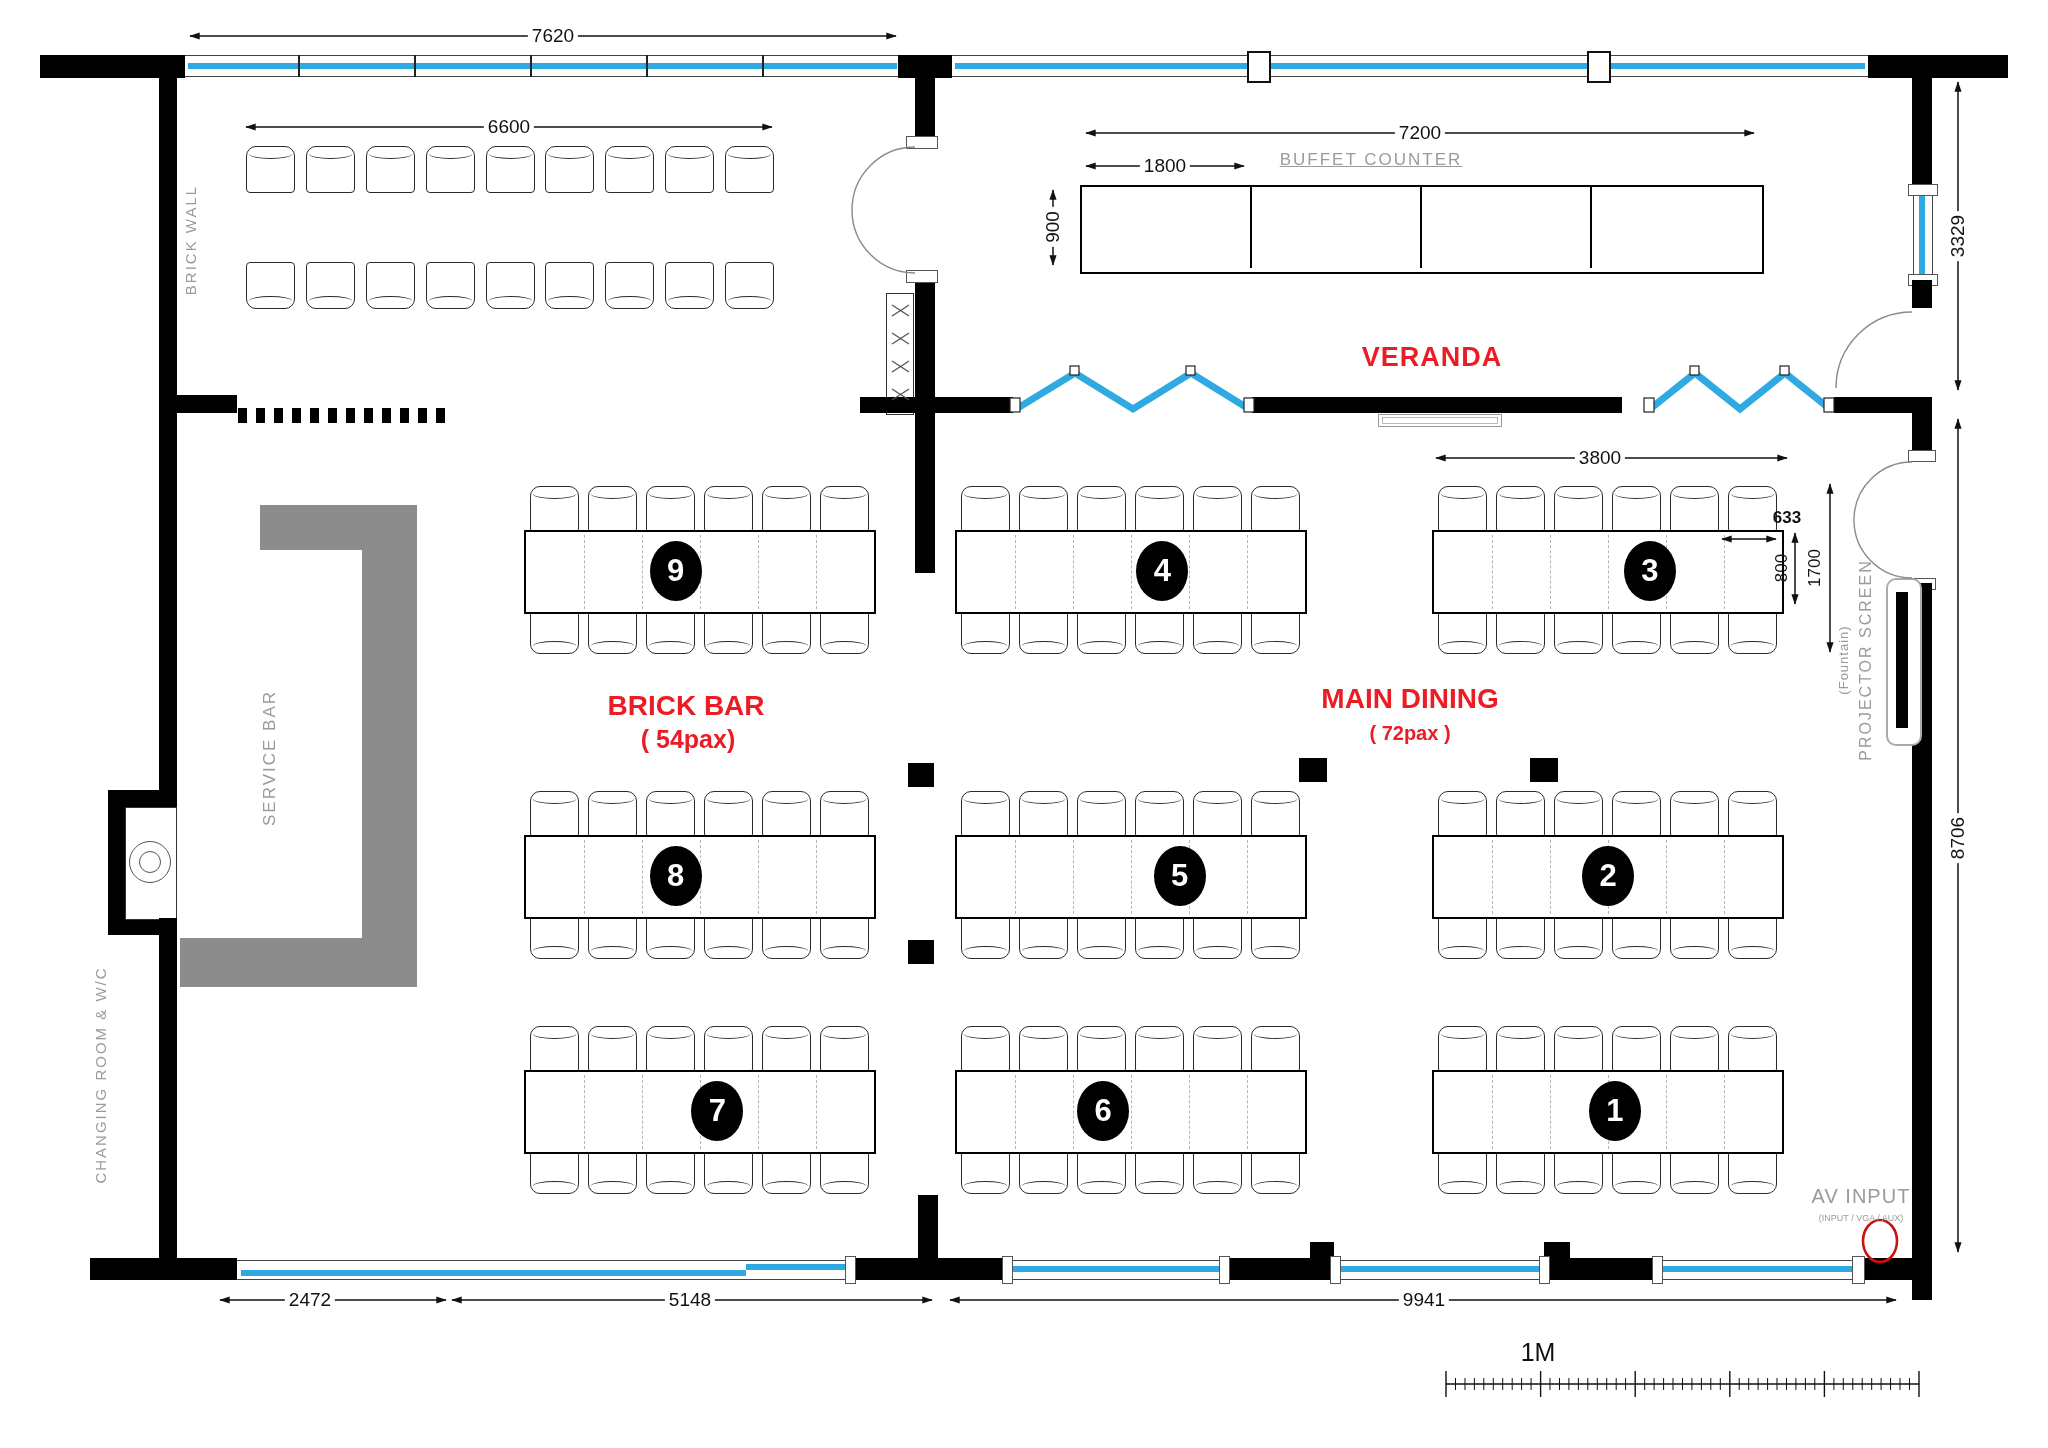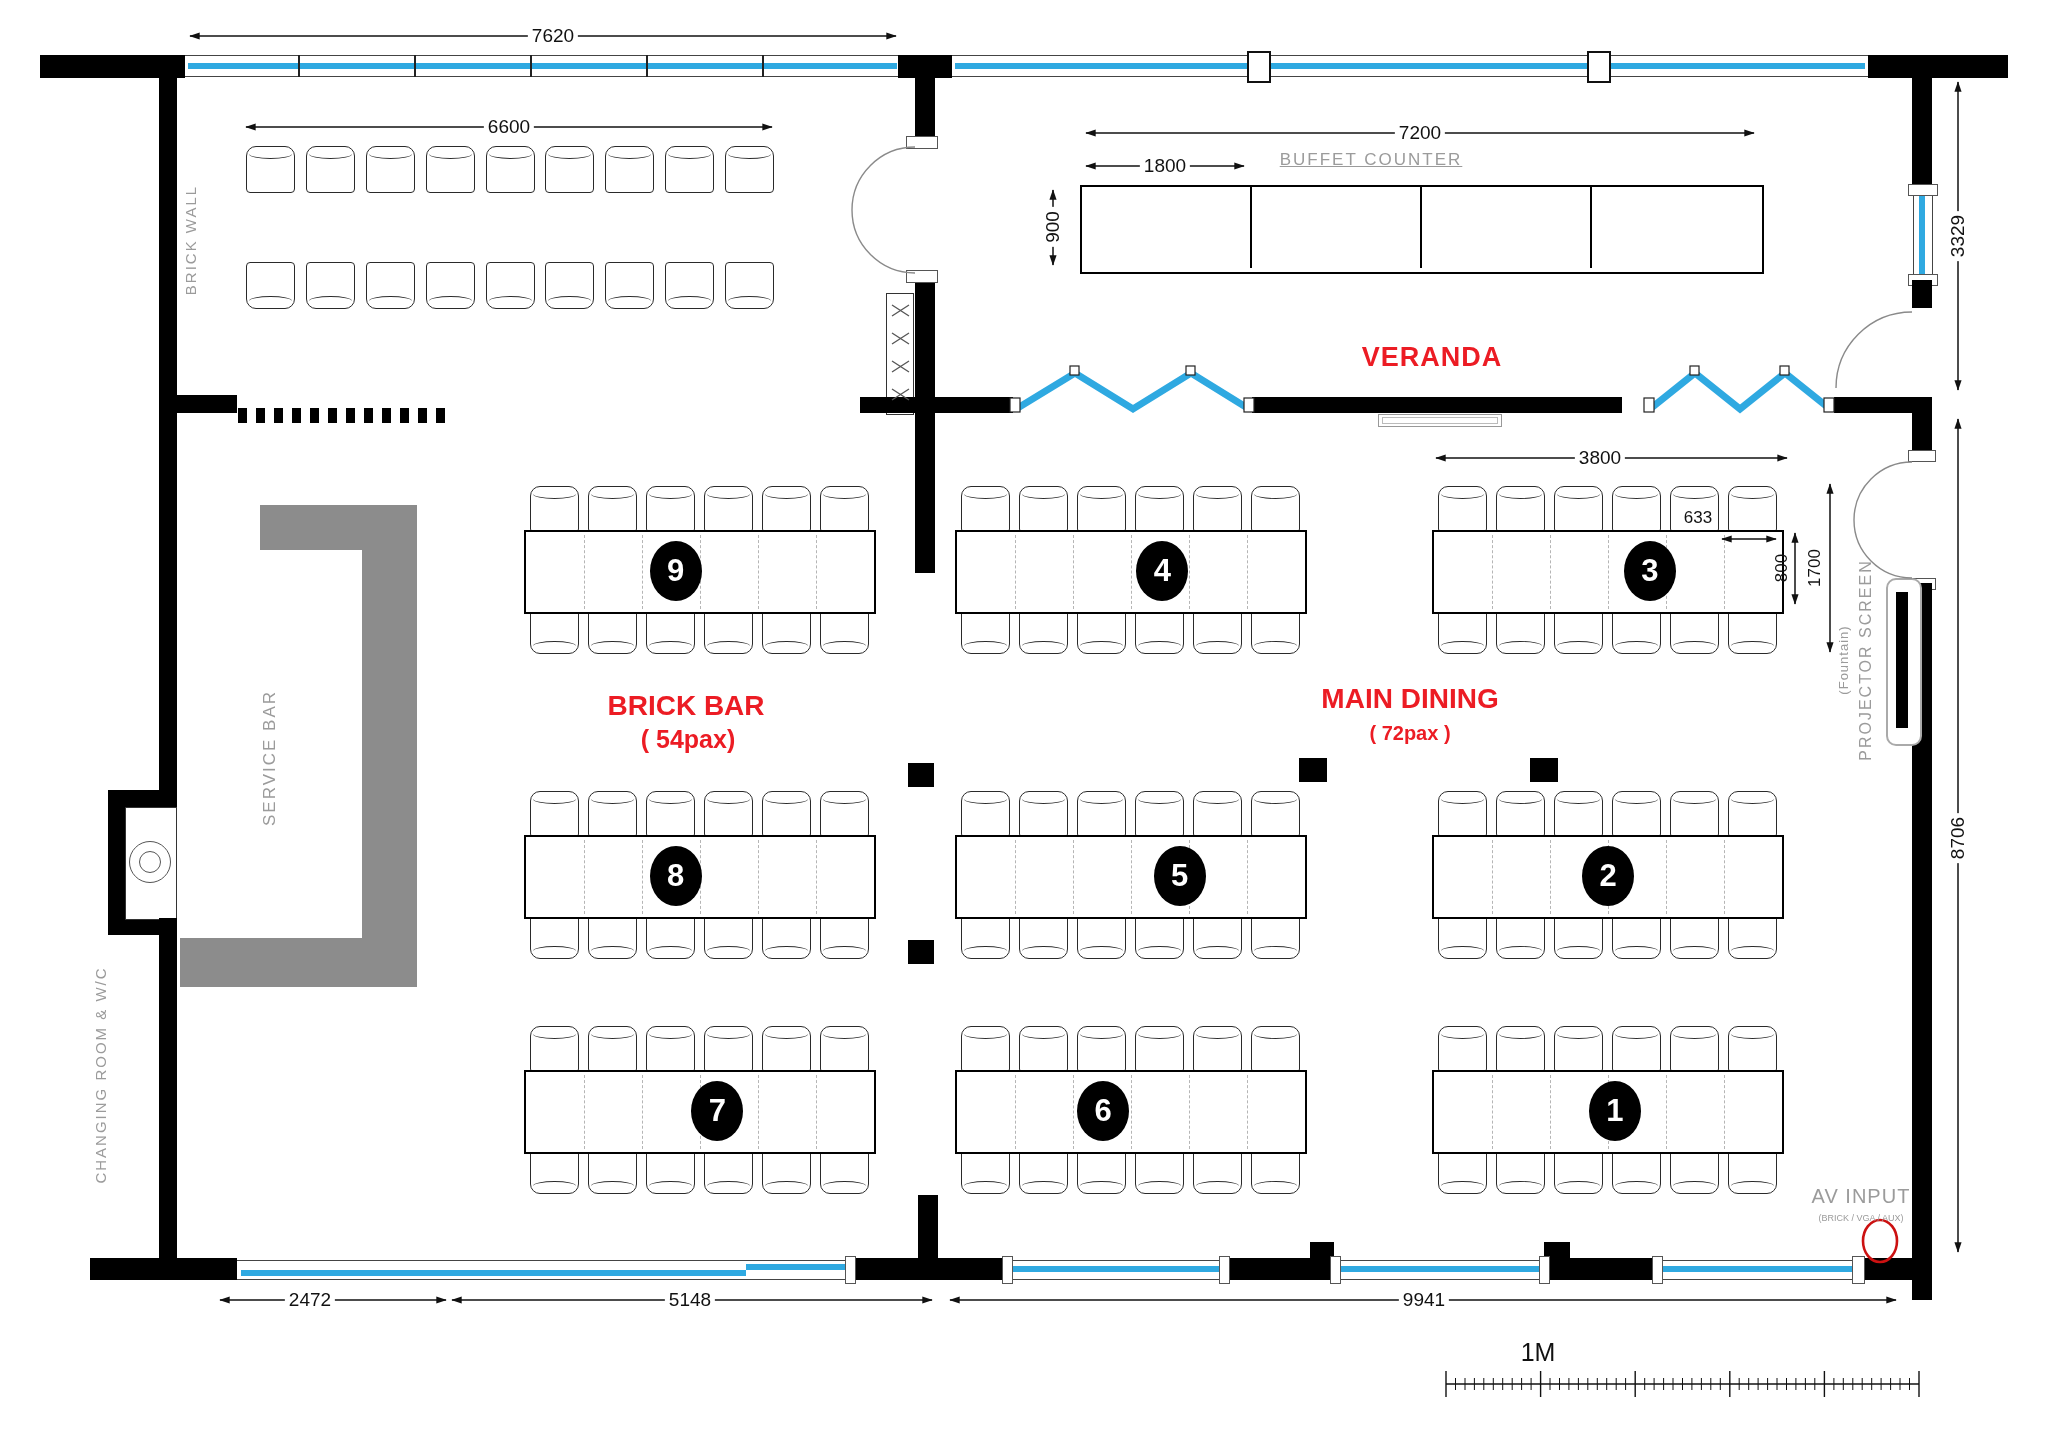--- a/index.html
+++ b/index.html
@@ -447,39 +447,39 @@
     <ellipse cx="1880" cy="1241" rx="17" ry="21" fill="none" stroke="#CC1111" stroke-width="2.6"></ellipse>
   </svg>
 
   <div class="dimtxt" style="left:553px;top:36px;">7620</div>
   <div class="dimtxt" style="left:509px;top:127px;">6600</div>
   <div class="dimtxt" style="left:1420px;top:133px;">7200</div>
   <div class="dimtxt" style="left:1165px;top:166px;">1800</div>
   <div class="dimtxt rot" style="left:1053px;top:227px;">900</div>
   <div class="dimtxt rot" style="left:1958px;top:236px;">3329</div>
   <div class="dimtxt" style="left:1600px;top:458px;">3800</div>
-  <div class="dimtxt nobg" style="left:1698px;top:518px;font-size:17px;">633</div>
+  <div class="dimtxt nobg" style="left:1787px;top:518px;font-size:17px;font-weight:bold;">633</div>
   <div class="dimtxt nobg rot" style="left:1782px;top:568px;font-size:17px;">800</div>
   <div class="dimtxt nobg rot" style="left:1815px;top:568px;font-size:17px;">1700</div>
   <div class="dimtxt rot" style="left:1958px;top:838px;">8706</div>
   <div class="dimtxt" style="left:310px;top:1300px;">2472</div>
   <div class="dimtxt" style="left:690px;top:1300px;">5148</div>
   <div class="dimtxt" style="left:1424px;top:1300px;">9941</div>
 
   <div class="red" style="left:1432px;top:357px;font-size:27px;letter-spacing:1px;">VERANDA</div>
   <div class="red" style="left:686px;top:706px;font-size:28px;">BRICK BAR</div>
   <div class="red" style="left:688px;top:739px;font-size:25px;">( 54pax)</div>
   <div class="red" style="left:1410px;top:699px;font-size:28px;">MAIN DINING</div>
   <div class="red" style="left:1410px;top:733px;font-size:20px;">( 72pax )</div>
 
   <div class="glabel" style="left:1371px;top:160px;text-decoration:underline;">BUFFET COUNTER</div>
   <div class="glabel rot90" style="left:190px;top:240px;font-size:15px;">BRICK WALL</div>
   <div class="glabel rot90" style="left:270px;top:758px;">SERVICE BAR</div>
   <div class="glabel rot90" style="left:100px;top:1075px;font-size:15px;">CHANGING ROOM &amp; W/C</div>
   <div class="glabel rot90" style="left:1866px;top:660px;font-size:16px;">PROJECTOR SCREEN</div>
   <div class="glabel rot90" style="left:1843px;top:660px;font-size:13px;letter-spacing:1px;">(Fountain)</div>
   <div class="glabel" style="left:1861px;top:1196px;font-size:20px;letter-spacing:1px;">AV INPUT</div>
-  <div class="glabel" style="left:1861px;top:1218px;font-size:9px;letter-spacing:0;">(BRICK / VGA / AUX)</div>
+  <div class="glabel" style="left:1861px;top:1218px;font-size:9px;letter-spacing:0;">(INPUT / VGA / AUX)</div>
 
   <div class="dimtxt nobg" style="left:1538px;top:1352px;font-size:25px;">1M</div>
 
 
 </div>
 
 </body></html>

